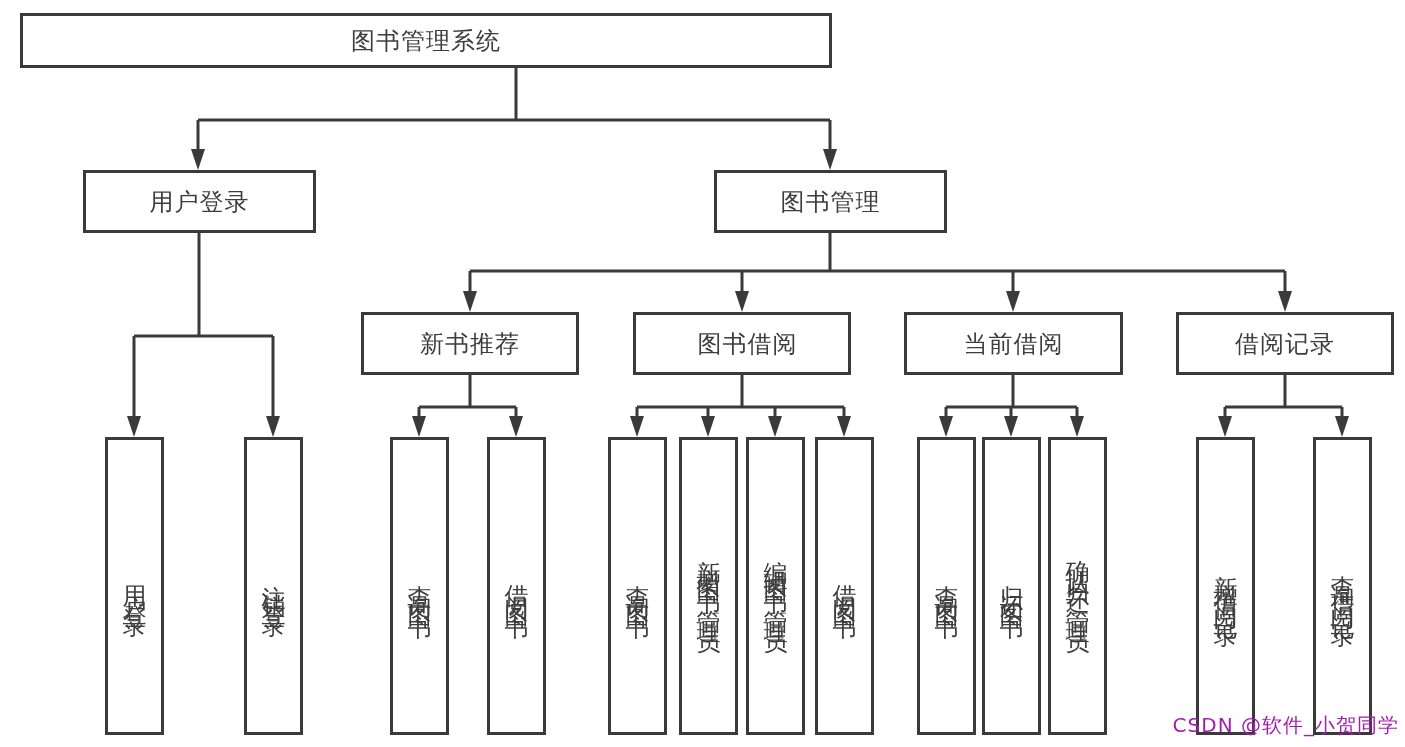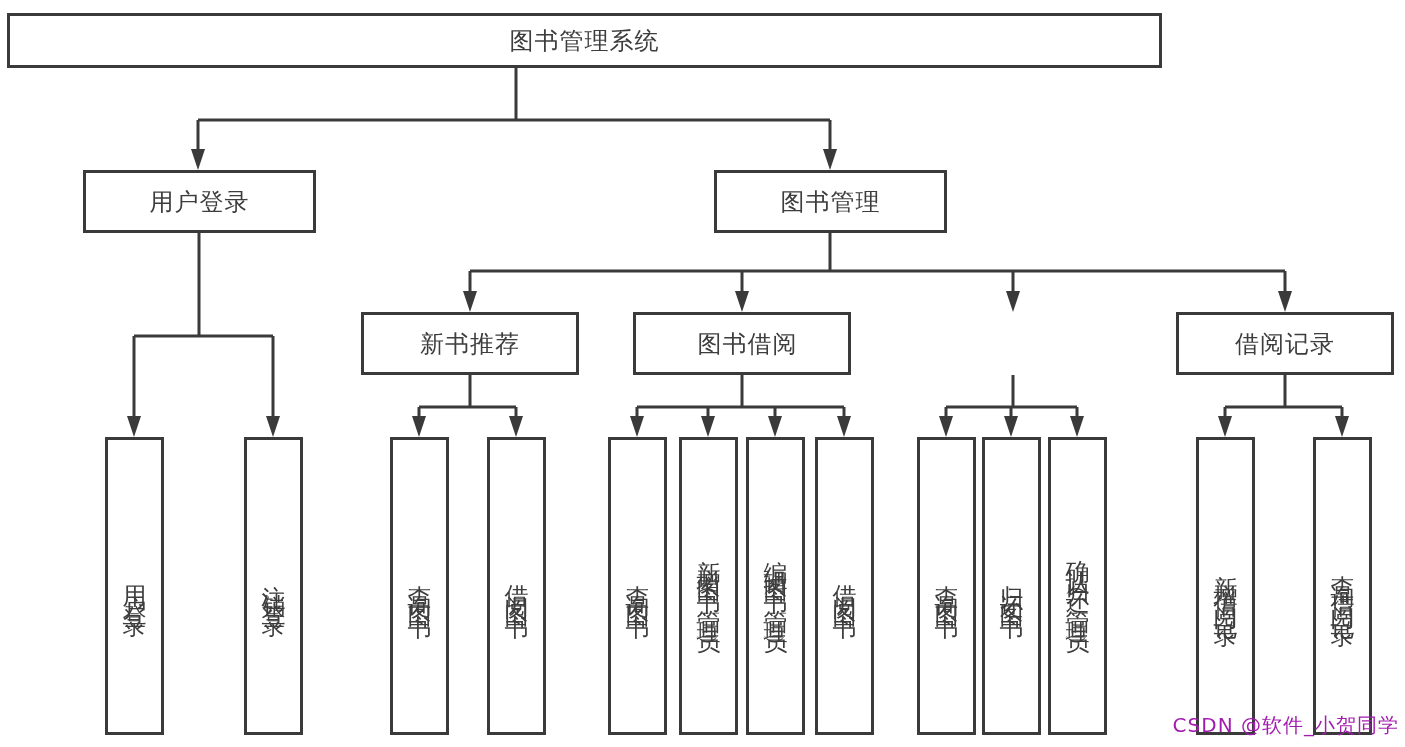--- a/index.html
+++ b/index.html
@@ -80,27 +80,28 @@
       <polygon points="768 416 782 416 775 437"></polygon>
       <polygon points="837 416 851 416 844 437"></polygon>
       <polygon points="939 416 953 416 946 437"></polygon>
       <polygon points="1004 416 1018 416 1011 437"></polygon>
       <polygon points="1070 416 1084 416 1077 437"></polygon>
       <polygon points="1218 416 1232 416 1225 437"></polygon>
       <polygon points="1335 416 1349 416 1342 437"></polygon>
     </g>
   </svg>
 
-  <div class="node hnode" style="left:7px; top:13px; width:1155px; height:55px;">图书管理系统</div>
+  <div class="node hnode" style="left:20px; top:13px; width:812px; height:55px;">图书管理系统</div>
 
   <div class="node hnode" style="left:83px; top:170px; width:233px; height:63px;">用户登录</div>
   <div class="node hnode" style="left:714px; top:170px; width:233px; height:63px;">图书管理</div>
 
   <div class="node hnode" style="left:361px; top:312px; width:218px; height:63px;">新书推荐</div>
   <div class="node hnode" style="left:633px; top:312px; width:218px; height:63px;padding-left:11px;">图书借阅</div>
+  <div class="node hnode" style="left:904px; top:312px; width:219px; height:63px;">当前借阅</div>
   <div class="node hnode" style="left:1176px; top:312px; width:218px; height:63px;">借阅记录</div>
 
   <div class="node vnode" style="left:105px; top:437px; width:59px; height:298px;">用户登录</div>
   <div class="node vnode" style="left:244px; top:437px; width:59px; height:298px;">注销登录</div>
 
   <div class="node vnode" style="left:390px; top:437px; width:59px; height:298px;">查询图书</div>
   <div class="node vnode" style="left:487px; top:437px; width:59px; height:298px;">借阅图书</div>
 
   <div class="node vnode" style="left:608px; top:437px; width:59px; height:298px;">查询图书</div>
   <div class="node vnode" style="left:679px; top:437px; width:59px; height:298px;">新增图书（管理员）</div>

